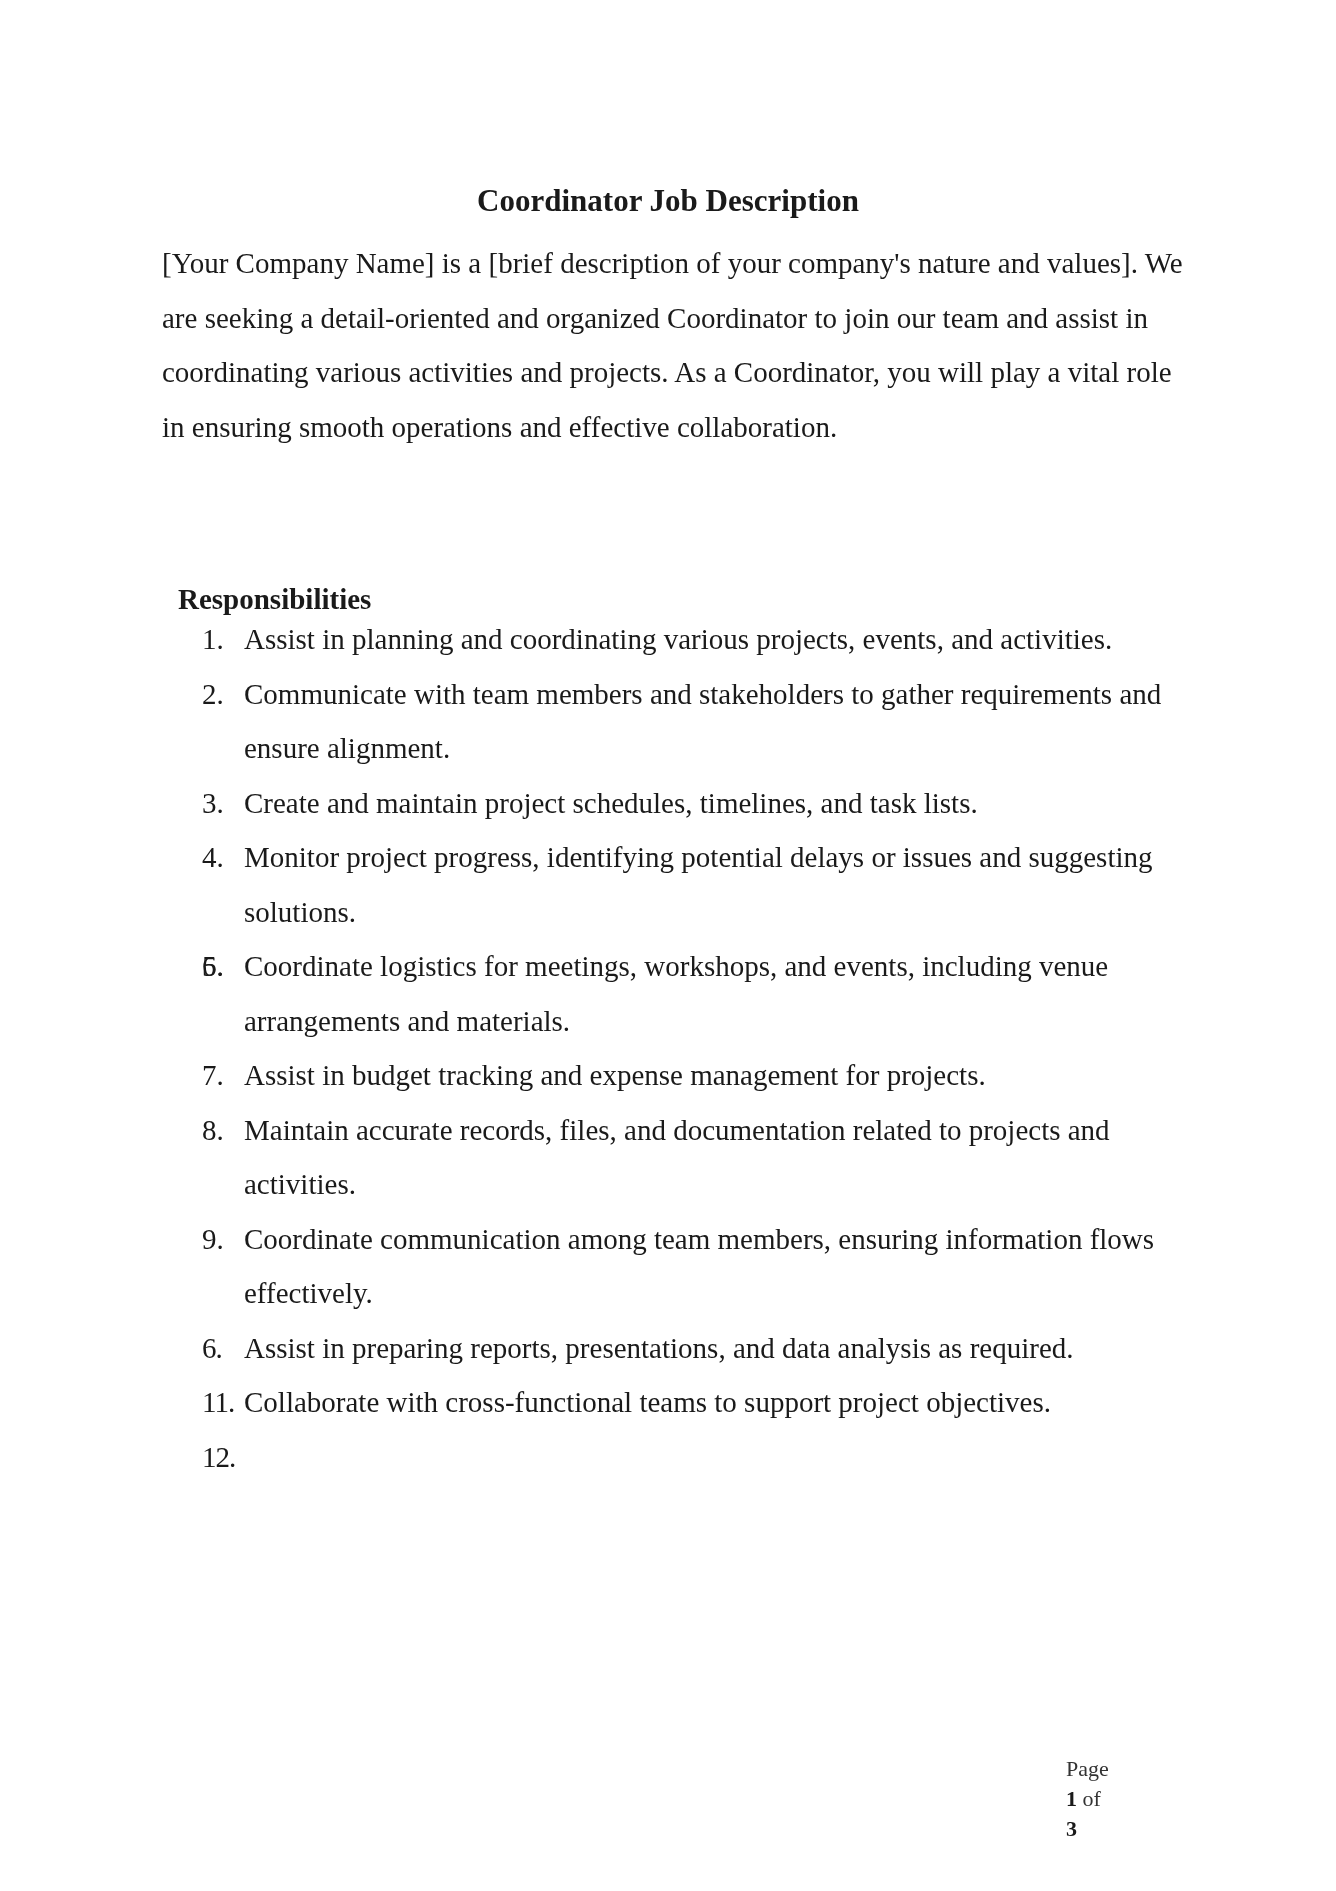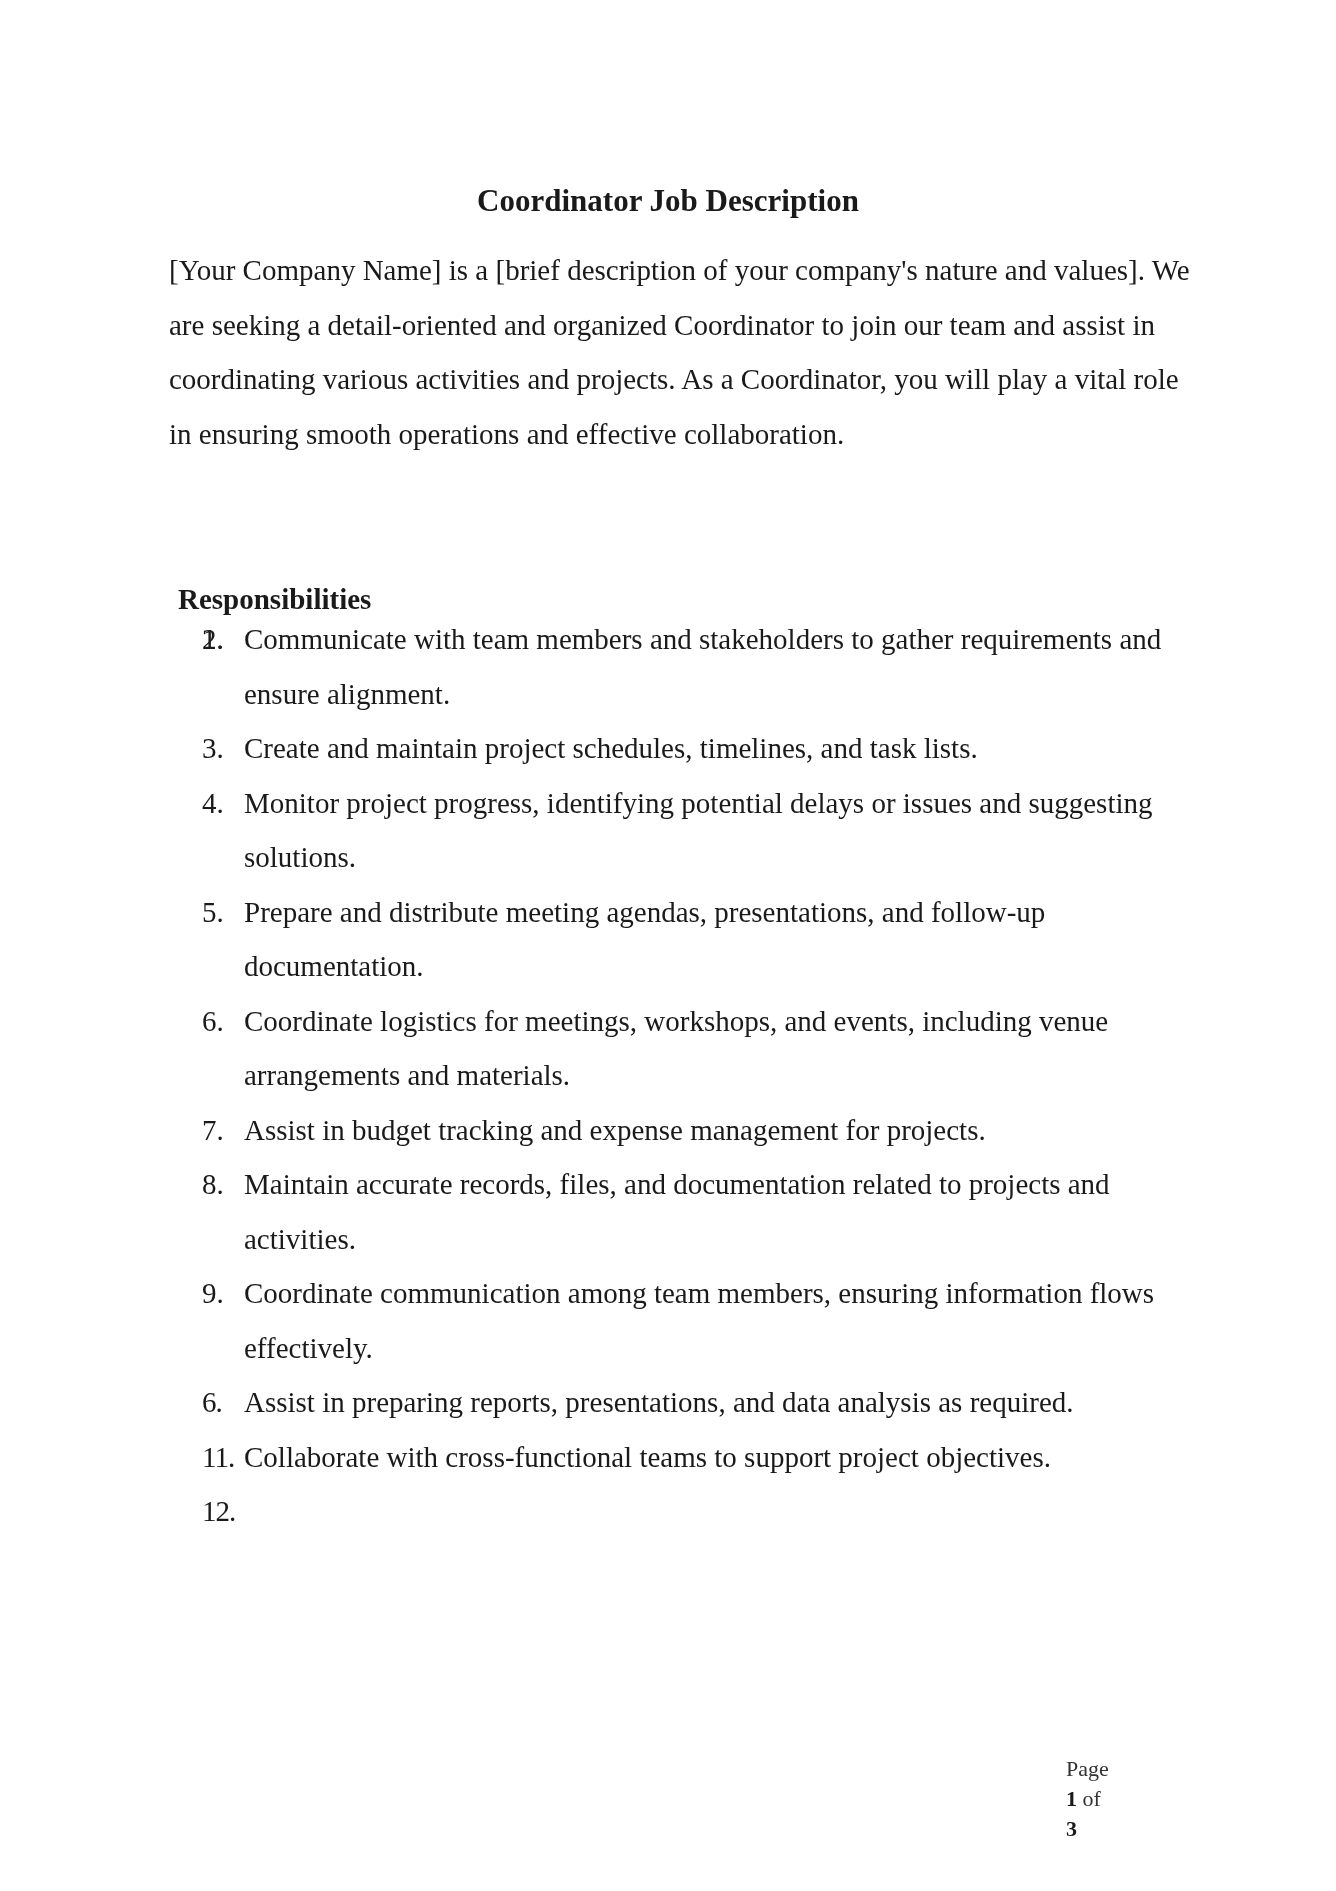--- a/index.html
+++ b/index.html
@@ -8,21 +8,21 @@
       position: absolute; left: 0; top: 0; width: 1088px; height: 1891px;
       font-family: "Liberation Serif", "DejaVu Serif", serif;
       color: #1a1a1a;
     }
     .title {
       position: absolute; top: 160px; left: 0; width: 1336px; text-align: center;
       font-weight: bold; font-size: 31px; line-height: 40px;
     }
     .intro {
       position: absolute; left: 162px; top: 236px; width: 1030px;
-      font-size: 29px; line-height: 54.5px; margin: 7px;
+      font-size: 29px; line-height: 54.5px; margin: 0;
     }
     .section-heading {
       position: absolute; left: 162px; top: 563px;
       font-weight: bold; font-size: 29px; line-height: 40px; margin: 16px;
     }
     .resp-list {
       position: absolute; left: 162px; top: 612px; width: 1030px;
       list-style: none; margin: 0; padding: 0;
       font-size: 29px; line-height: 54.5px;
     }
@@ -42,36 +42,36 @@
 <div class="page">
   <h1 class="title">Coordinator Job Description</h1>
 
   <p class="intro">[Your Company Name] is a [brief description of your company's nature and values]. We are seeking a detail-oriented and organized Coordinator to join our team and assist in coordinating various activities and projects. As a Coordinator, you will play a vital role in ensuring smooth operations and effective collaboration.</p>
 
   <h2 class="section-heading">Responsibilities</h2>
 
   <ol class="resp-list">
     <li class="resp-item">
       <span class="resp-num">1.</span>
+      <span>Assist in planning and coordinating various projects, events, and activities.</span>
     </li>
     <li class="resp-item">
       <span class="resp-num">2.</span>
       <span>Communicate with team members and stakeholders to gather requirements and ensure alignment.</span>
     </li>
     <li class="resp-item">
       <span class="resp-num">3.</span>
       <span>Create and maintain project schedules, timelines, and task lists.</span>
     </li>
     <li class="resp-item">
       <span class="resp-num">4.</span>
       <span>Monitor project progress, identifying potential delays or issues and suggesting solutions.</span>
     </li>
     <li class="resp-item">
       <span class="resp-num">5.</span>
-      <span>Prepare and distribute meeting agendas, presentations, and follow-up documentation.</span>
     </li>
     <li class="resp-item">
       <span class="resp-num">6.</span>
       <span>Coordinate logistics for meetings, workshops, and events, including venue arrangements and materials.</span>
     </li>
     <li class="resp-item">
       <span class="resp-num">7.</span>
       <span>Assist in budget tracking and expense management for projects.</span>
     </li>
     <li class="resp-item">

